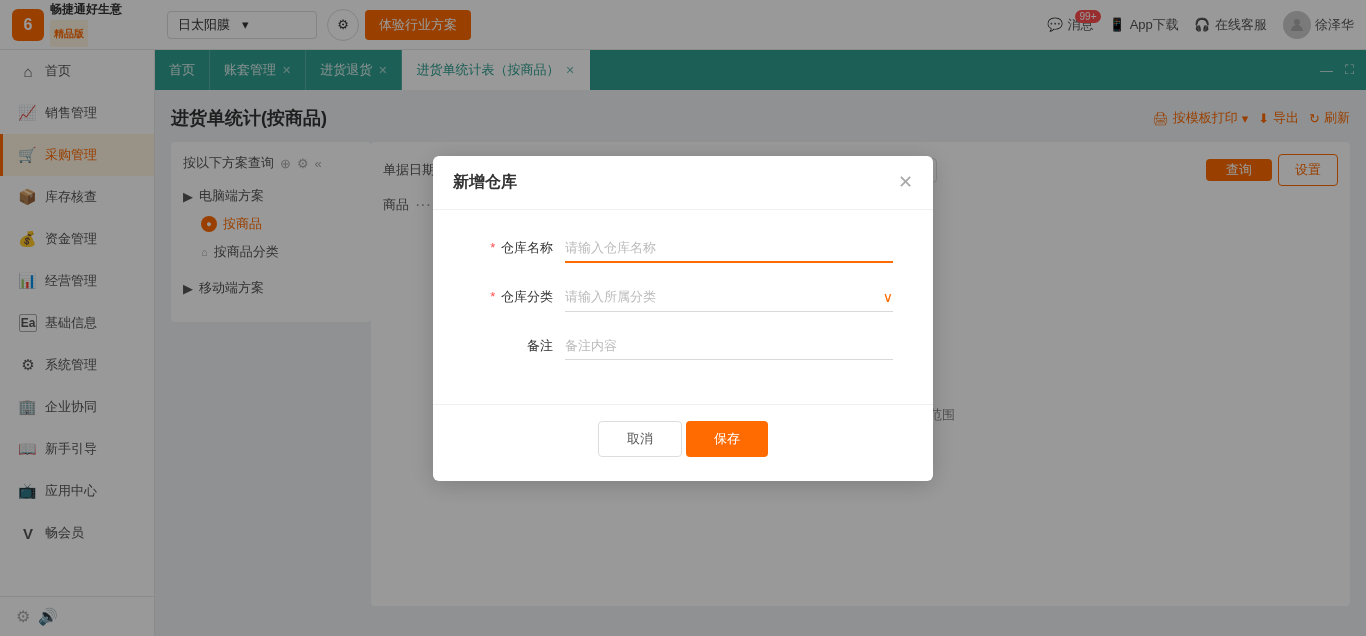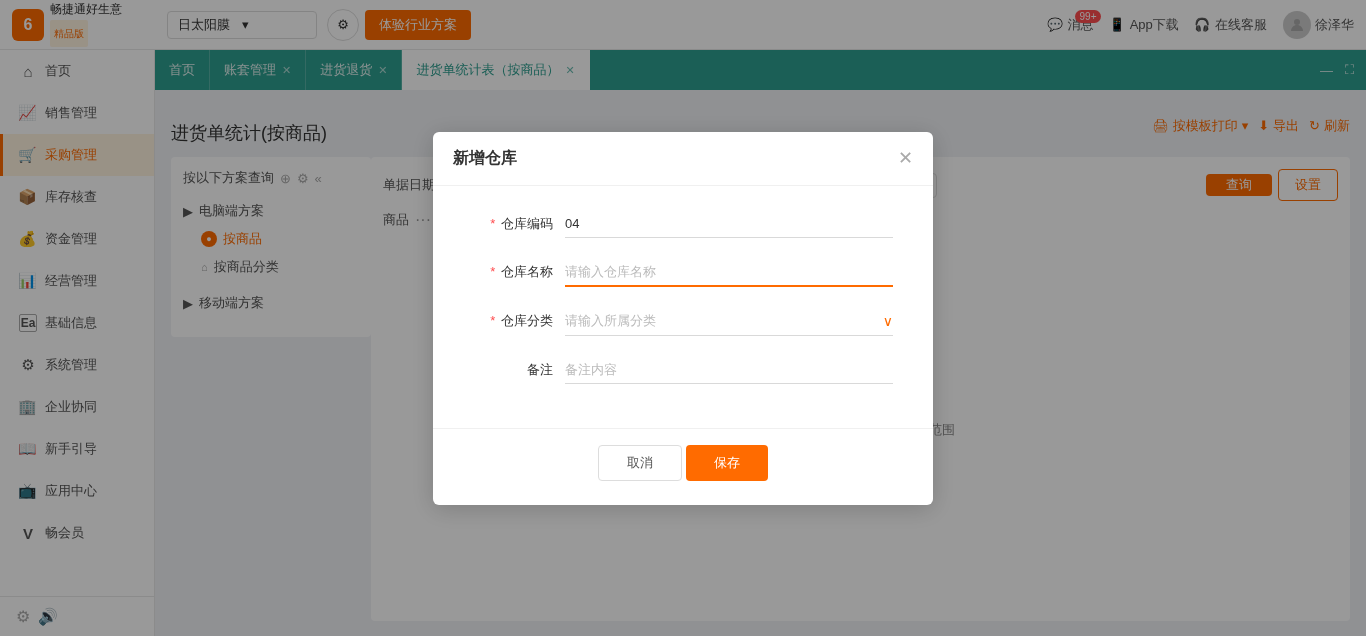--- a/index.html
+++ b/index.html
@@ -29,21 +29,21 @@
       background: #ff6b00;
       border-radius: 6px;
       display: flex;
       align-items: center;
       justify-content: center;
       color: white;
       font-weight: bold;
       font-size: 16px;
       margin-right: 6px;
     }
-    .logo-text { font-size: 12px; color: #333; line-height: 1.3; }
+    .logo-text { font-size: 12px; color: #333; line-height: 1.3; font-weight: bold; }
     .logo-badge { font-size: 10px; color: #ff6b00; background: #fff3e0; padding: 7px 4px; border-radius: 2px; margin-top: 2px; display: inline-block; }
     .store-selector {
       display: flex;
       align-items: center;
       border: 1px solid #ddd;
       border-radius: 4px;
       padding: 4px 10px;
       cursor: pointer;
       min-width: 150px;
       margin-right: 10px;
@@ -205,23 +205,22 @@
       background: #f0f2f5;
     }
     .page-header {
       display: flex;
       align-items: center;
       justify-content: space-between;
       margin-bottom: 12px;
     }
     .page-title {
       font-size: 18px;
-      font-weight: normal;
+      font-weight: bold;
       color: #333;
-      margin-top: 15px;
     }
     .page-actions {
       display: flex;
       align-items: center;
       gap: 10px;
     }
     .action-btn {
       display: flex;
       align-items: center;
       gap: 4px;
@@ -745,27 +744,20 @@
 </div>
 
 <div class="overlay">
   <div class="modal">
     <div class="modal-header">
       <span class="modal-title">新增仓库</span>
       <span class="modal-close">✕</span>
     </div>
     <div class="modal-body">
 
-      <div class="form-row">
-        <div class="form-label">
-          <span class="required-star">*</span>
-          <span>仓库编码</span>
-        </div>
-        <input class="form-input" type="text" value="04" placeholder="" style="">
-      </div>
 
       <div class="form-row">
         <div class="form-label">
           <span class="required-star">*</span>
           <span>仓库名称</span>
         </div>
         <input class="form-input active-input" type="text" placeholder="请输入仓库名称" style="">
       </div>
 
       <div class="form-row">

